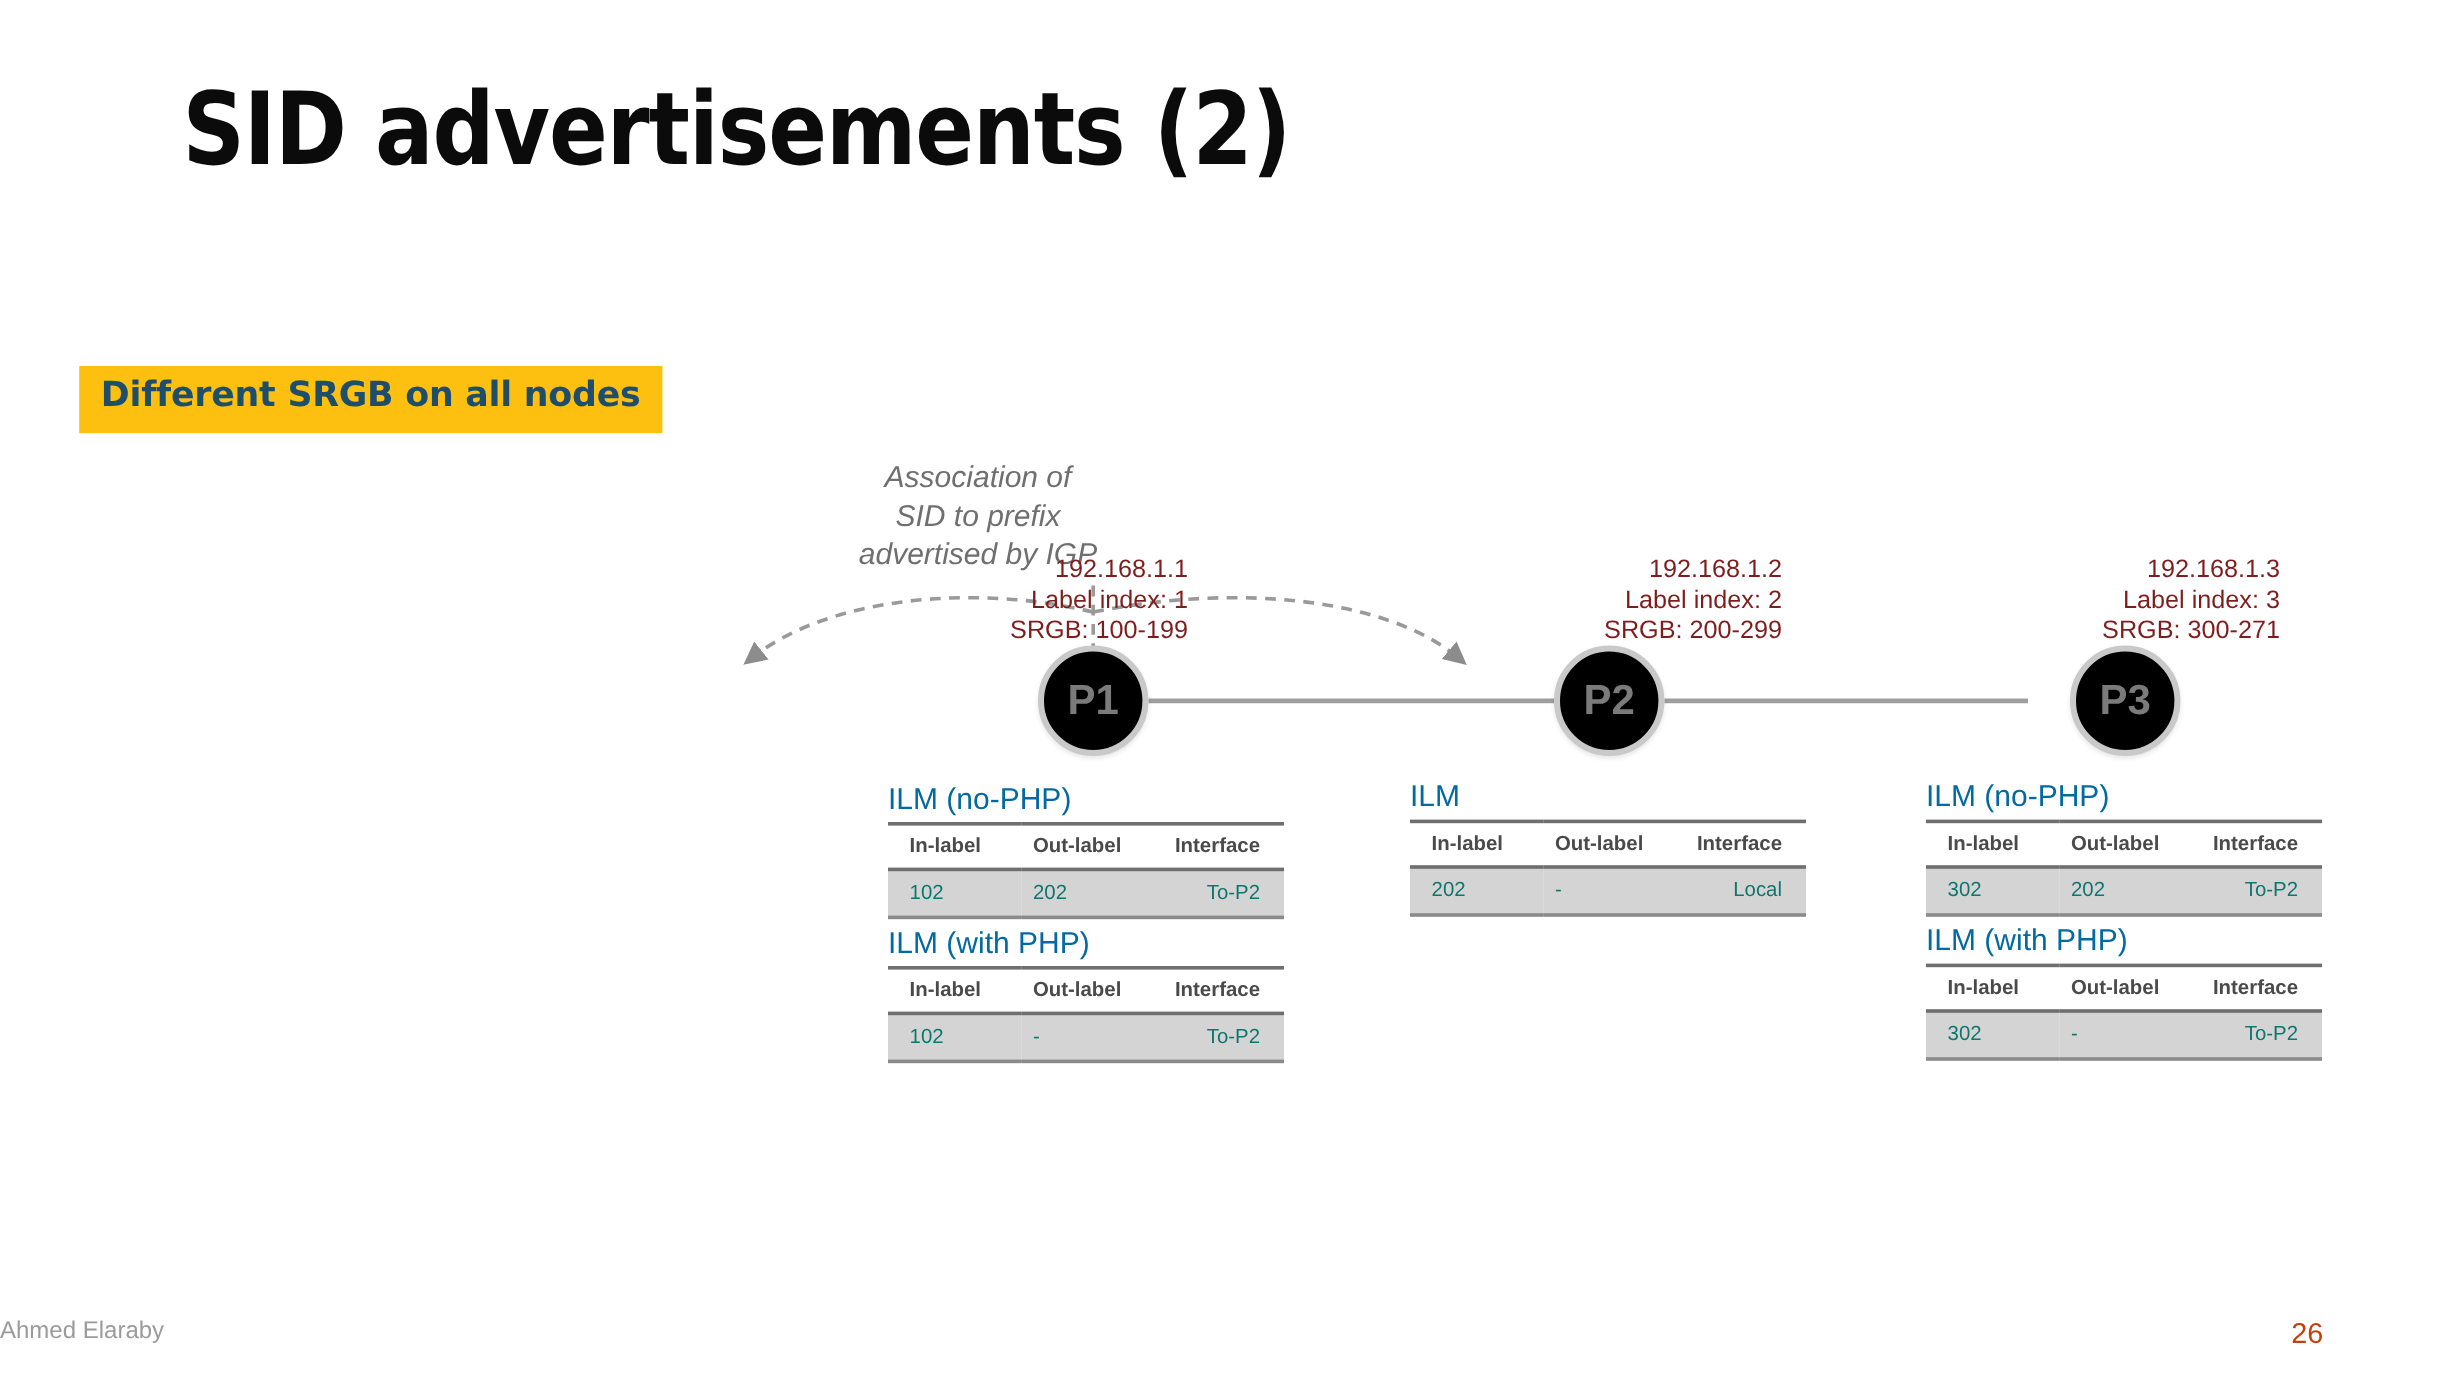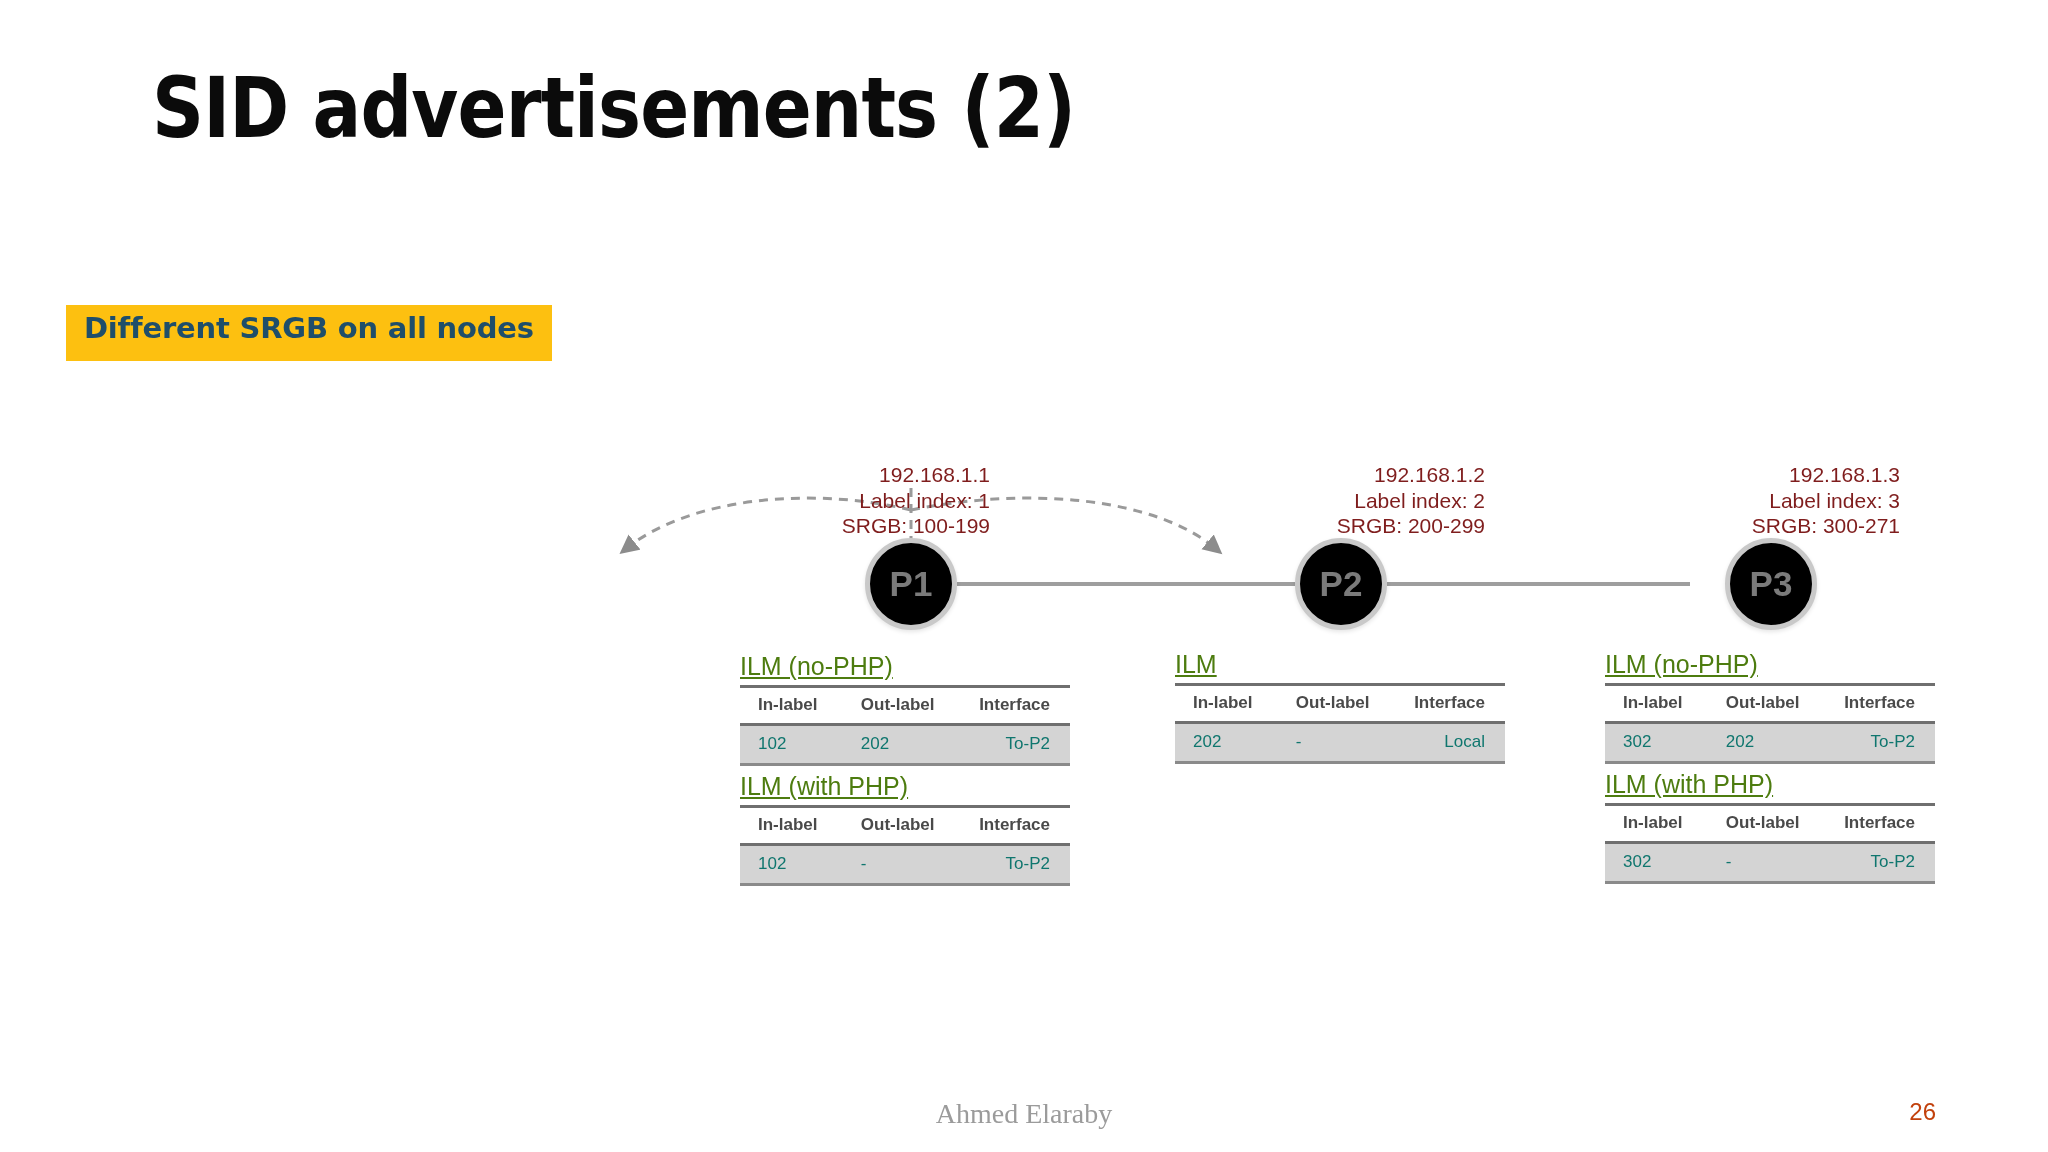--- a/index.html
+++ b/index.html
@@ -128,24 +128,23 @@
   }
   #group-p1-nophp  { left: 350px; top: 282px; }
   #group-p1-withphp{ left: 350px; top: 402px; }
   #group-p2-ilm    { left: 785px; top: 280px; }
   #group-p3-nophp  { left: 1215px; top: 280px; }
   #group-p3-withphp{ left: 1215px; top: 400px; }
 
   .table-caption {
     font-family: "Liberation Sans", sans-serif;
     font-size: 25px;
-    color: #4d7c0f;
+    color: #0369a1;
     margin-bottom: 4px;
     white-space: nowrap;
-    text-decoration: underline;
   }
   .ilm-table {
     width: 100%;
     border-collapse: collapse;
     table-layout: fixed;
   }
   .ilm-table th {
     font-family: "Liberation Sans", sans-serif;
     font-size: 17px;
     font-weight: bold;
@@ -168,23 +167,23 @@
   .ilm-table .col-in  { width: 33%; text-align: left; padding-left: 18px; margin-top: 45px; }
   .ilm-table .col-out { width: 33%; text-align: left; padding-left: 10px; }
   .ilm-table .col-if  { width: 34%; text-align: right; padding-right: 20px; }
 
   
   .footer-name {
     position: absolute;
     left: 0;
     right: 0;
     top: 1098px;
-    text-align: center;
-    font-family: Liberation Serif, serif;
-    font-size: 28px;
+    text-align: left;
+    font-family: Liberation Sans, sans-serif;
+    font-size: 20px;
     color: #9b9b9b;
   }
   .footer-page {
     position: absolute;
     right: 112px;
     top: 1098px;
     font-family: "Liberation Sans", sans-serif;
     font-size: 24px;
     color: #c2410c;
   }
@@ -212,20 +211,25 @@
       <path d="M 521 118 L 521 180" stroke="#9a9a9a" stroke-width="3" fill="none" stroke-dasharray="9,7" marker-end="url(#arrowhead)"></path>
 
       <path d="M 521 140 C 420 116, 300 128, 237 178" stroke="#9a9a9a" stroke-width="3" fill="none" stroke-dasharray="9,7" marker-end="url(#arrowhead)"></path>
 
       <path d="M 521 140 C 640 116, 765 128, 825 178" stroke="#9a9a9a" stroke-width="3" fill="none" stroke-dasharray="9,7" marker-end="url(#arrowhead)"></path>
 
       <line x1="567" y1="214" x2="905" y2="214" stroke="#9e9e9e" stroke-width="4"></line>
       <line x1="997" y1="214" x2="1335" y2="214" stroke="#9e9e9e" stroke-width="4"></line>
     </svg>
 
+    <div class="annotation">
+      <div>Association of</div>
+      <div>SID to prefix</div>
+      <div>advertised by IGP</div>
+    </div>
 
     <div class="node-label" id="label-p1">
       <div>192.168.1.1</div>
       <div>Label index: 1</div>
       <div class="wrap">SRGB: 100-199</div>
     </div>
 
     <div class="node-label" id="label-p2">
       <div>192.168.1.2</div>
       <div>Label index: 2</div>

